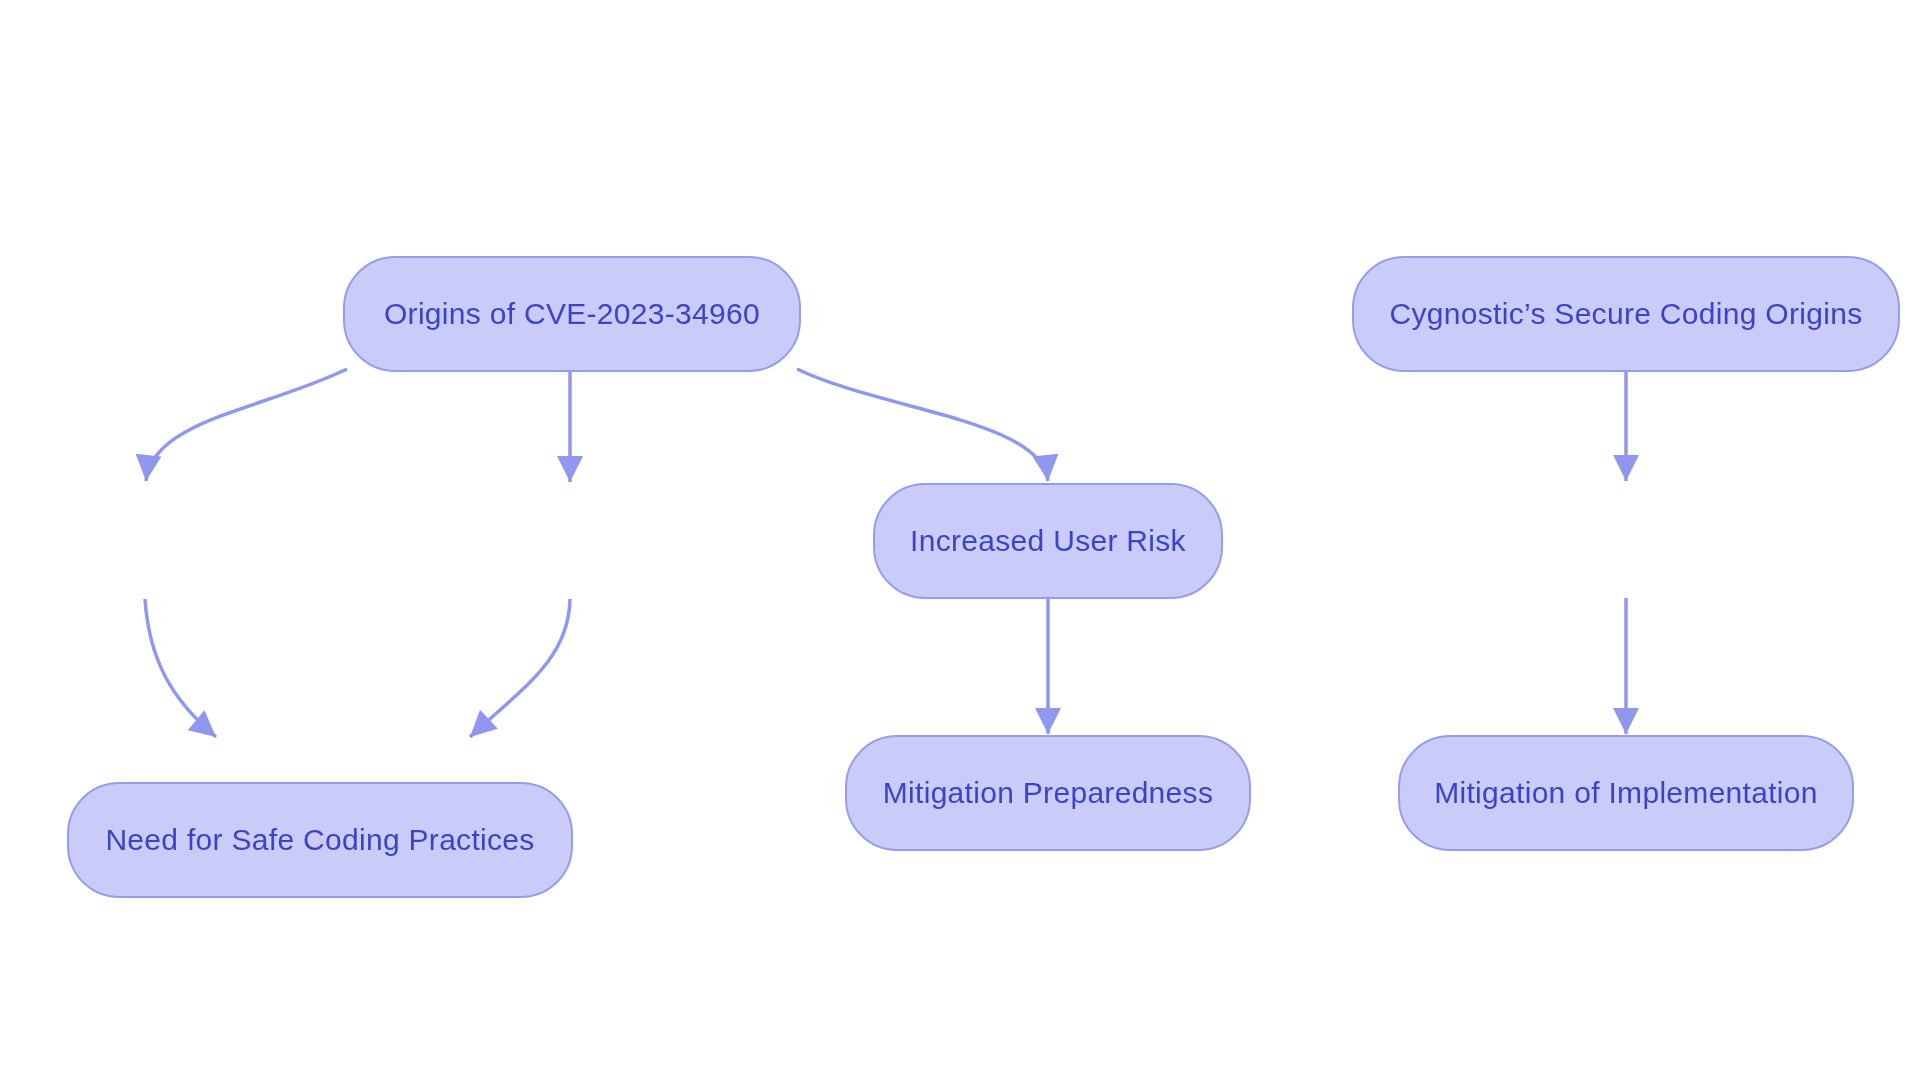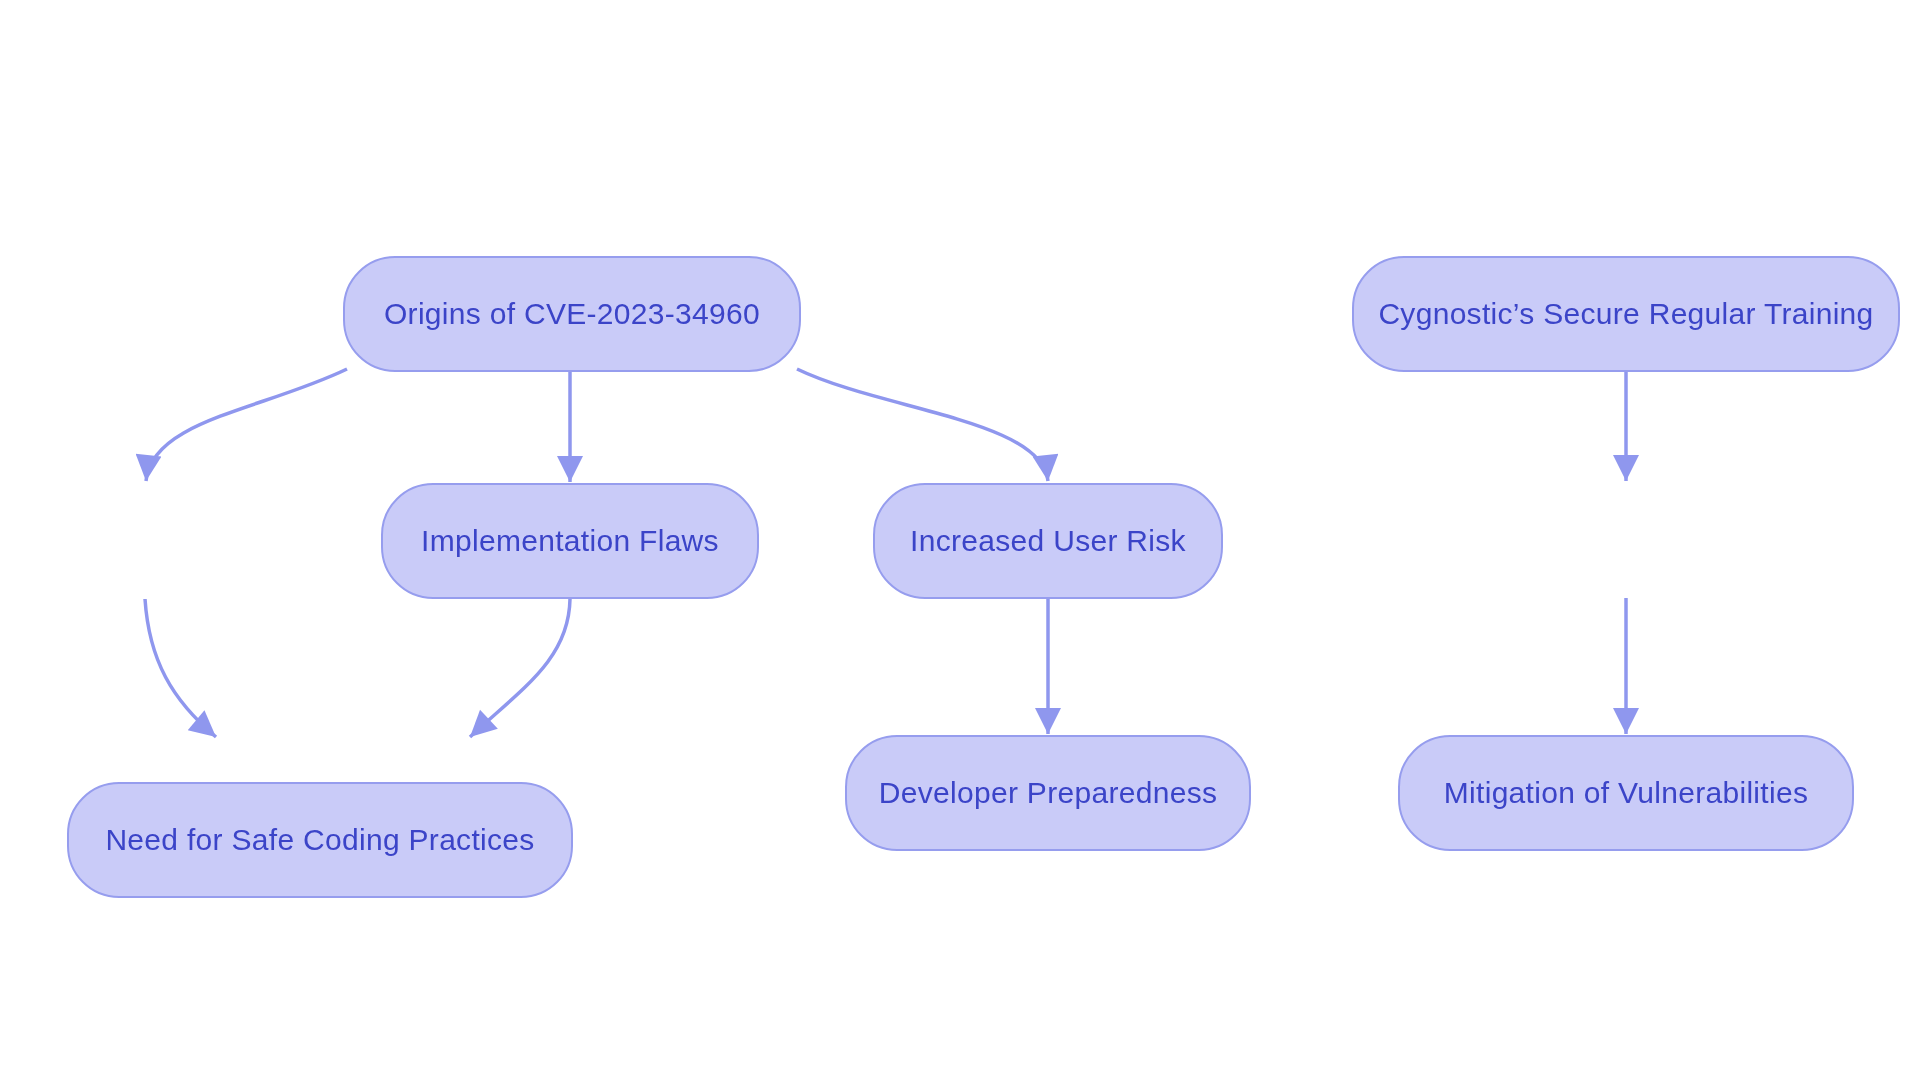--- a/index.html
+++ b/index.html
@@ -79,38 +79,35 @@
     <path class="edge" d="M 1048 599 L 1048 734" marker-end="url(#arrow)" style="stroke: rgb(143, 151, 238);"></path>
     <path class="edge" d="M 1626 372 L 1626 481" marker-end="url(#arrow)" style="stroke: rgb(143, 151, 238);"></path>
     <path class="edge" d="M 1626 598 L 1626 734" marker-end="url(#arrow)" style="stroke: rgb(143, 151, 238);"></path>
   </svg>
 
   <div class="node" id="node-origins">
     <span>Origins of CVE-2023-34960</span>
   </div>
 
   <div class="node" id="node-cygnostic">
-    <span>Cygnostic’s Secure Regular Training</span>
+    <span>Cygnostic’s Secure Coding Origins</span>
   </div>
 
 
-  <div class="node" id="node-implementation">
-    <span>Implementation Flaws</span>
-  </div>
 
   <div class="node" id="node-user-risk">
     <span>Increased User Risk</span>
   </div>
 
 
   <div class="node" id="node-need">
     <span>Need for Safe Coding Practices</span>
   </div>
 
   <div class="node" id="node-developer">
-    <span>Developer Preparedness</span>
+    <span>Mitigation Preparedness</span>
   </div>
 
   <div class="node" id="node-mitigation">
-    <span>Mitigation of Vulnerabilities</span>
+    <span>Mitigation of Implementation</span>
   </div>
 
 </div>
 
 </body></html>

